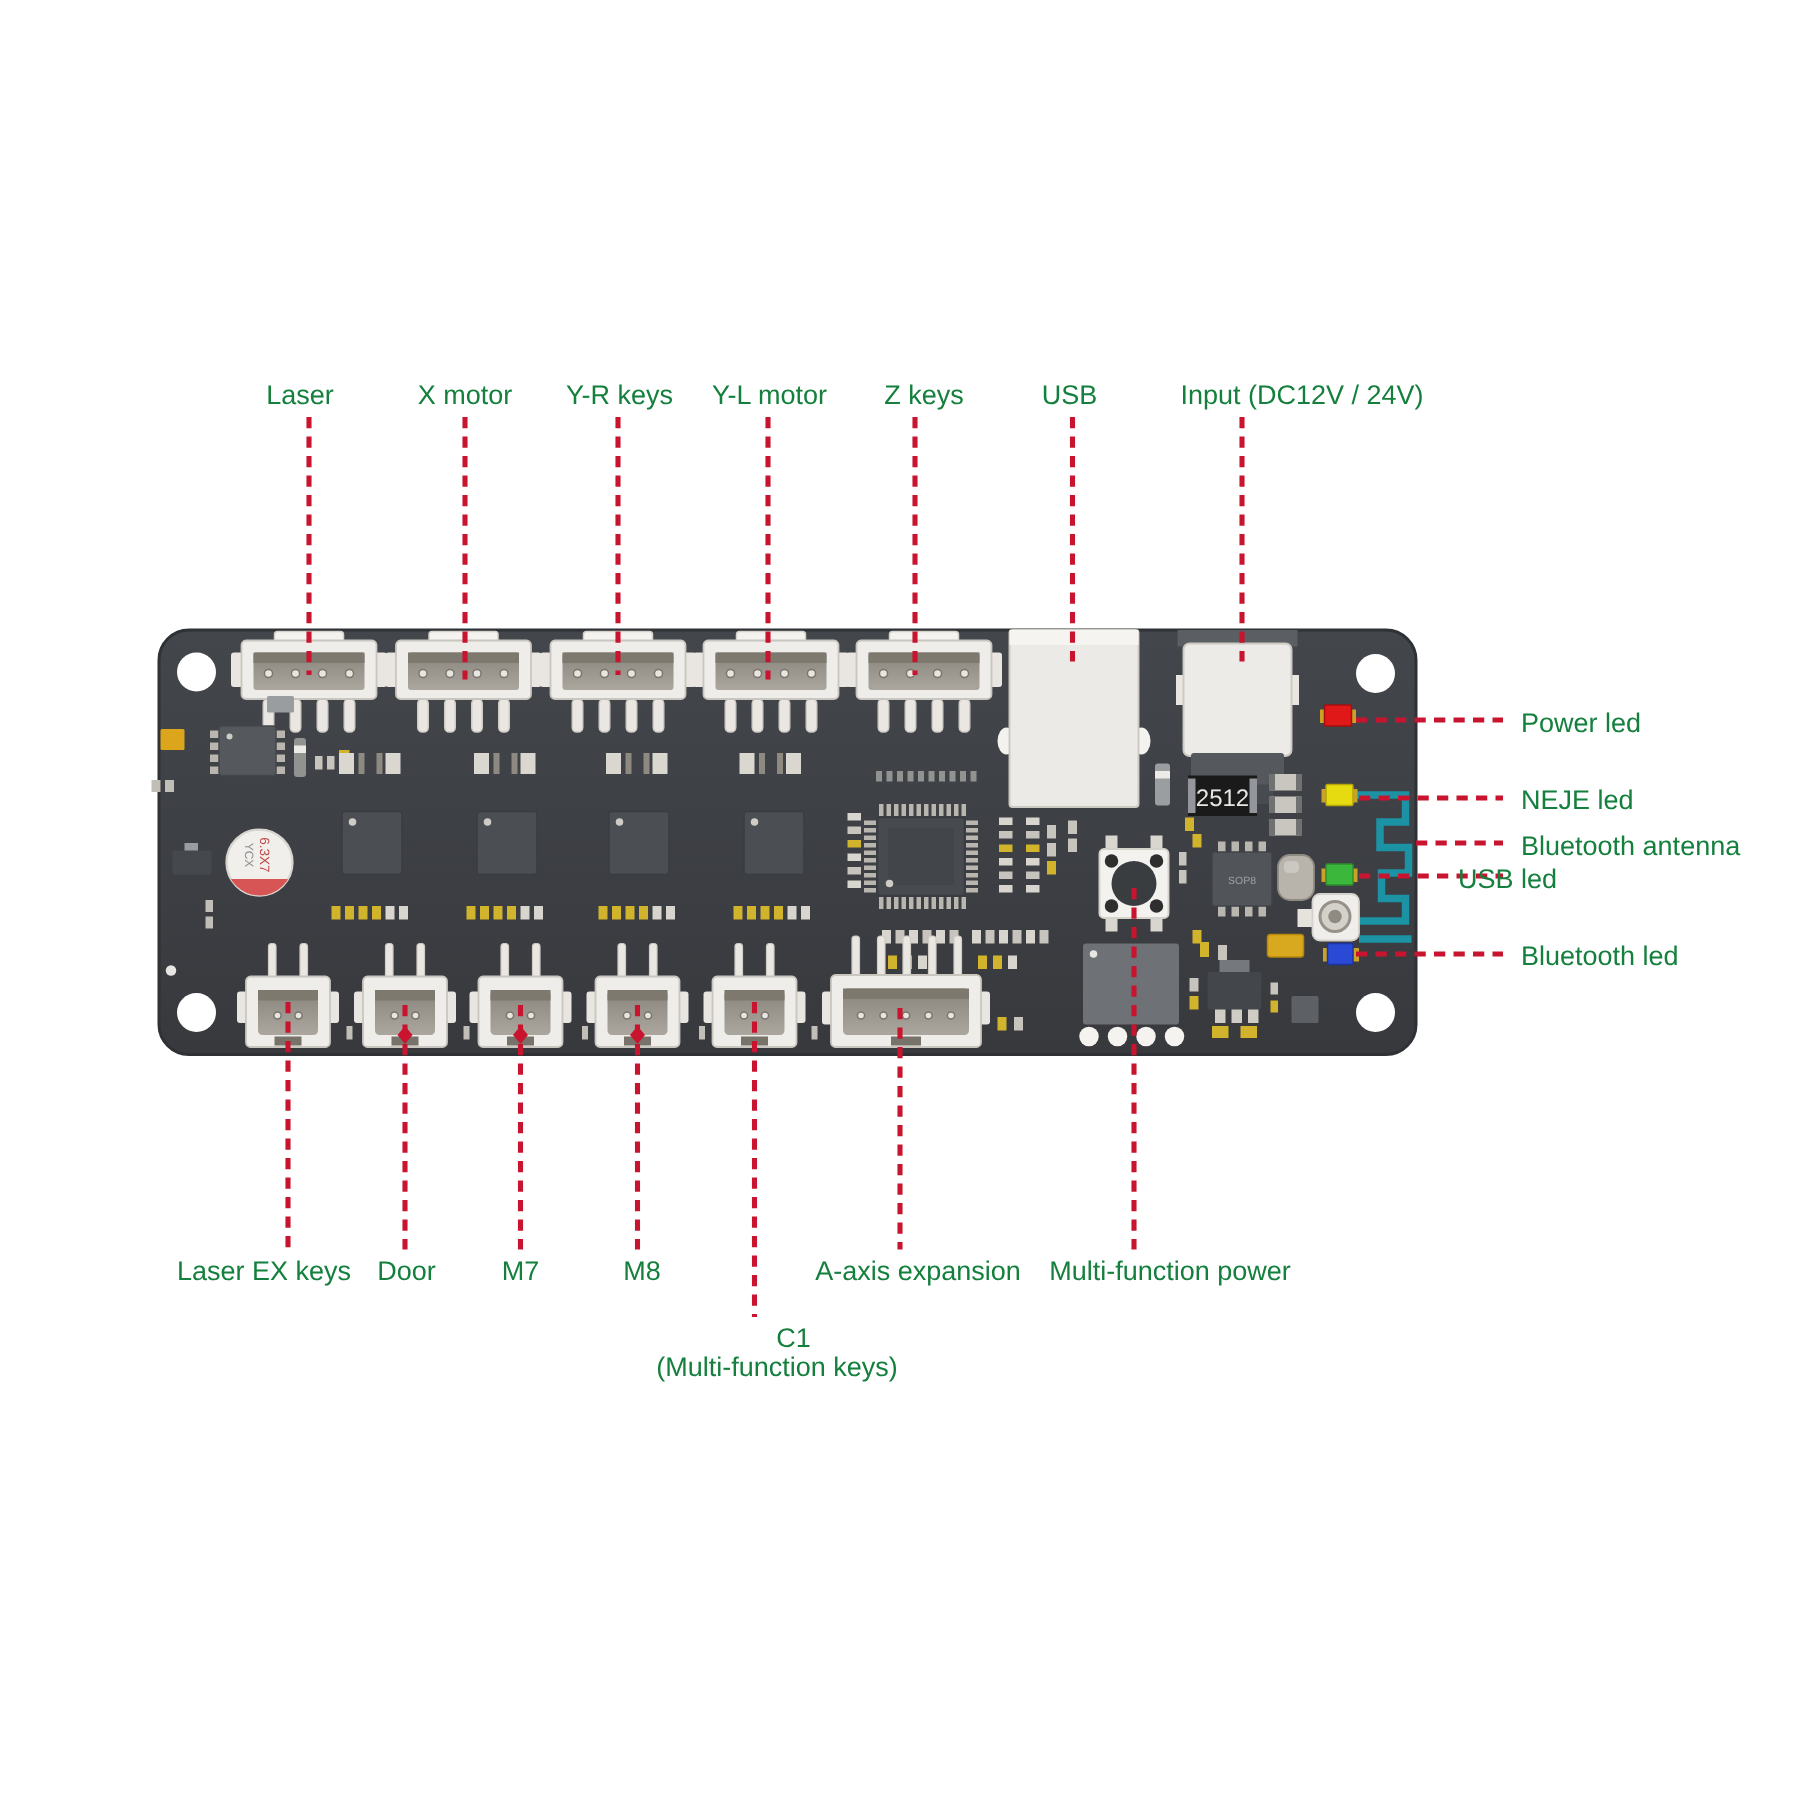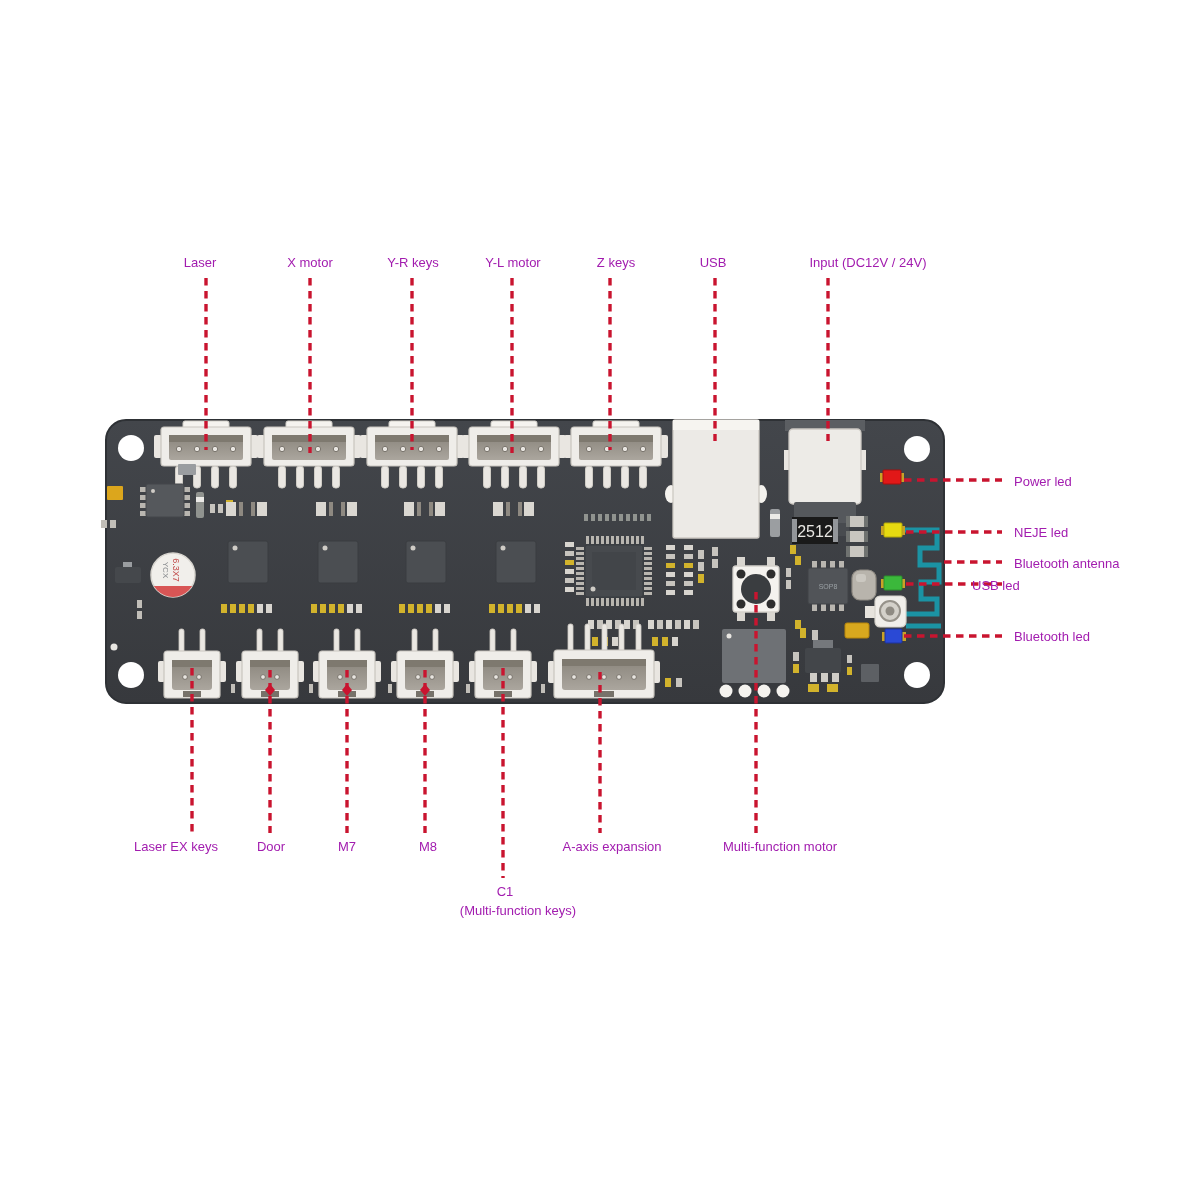--- a/index.html
+++ b/index.html
@@ -1,19 +1,19 @@
 <!DOCTYPE html>
 <html><head>
 <meta charset="utf-8">
 <style>
   html,body{margin:0;padding:0;background:#ffffff;}
   .canvas{position:relative;width:1200px;height:1200px;background:#ffffff;overflow:hidden;
           font-family:"Liberation Sans",sans-serif;}
   .canvas svg{position:absolute;left:0;top:0;}
-  .lbl{position:absolute;font-size:13px;line-height:22px;color:#a21caf;white-space:nowrap;}
+  .lbl{position:absolute;font-size:18px;line-height:22px;color:#15803d;white-space:nowrap;}
   .lbl.center{transform:translateX(-50%);}
   .leader{stroke:#c9142f;stroke-width:3.4;stroke-dasharray:7.5 5.5;fill:none;}
   .svgtxt{font-family:"Liberation Sans",sans-serif;}
 </style>
 </head>
 <body>
 
 <div class="canvas">
 
 <svg width="1200" height="1200" viewBox="0 0 1200 1200">
@@ -435,23 +435,23 @@
 <div class="lbl center" style="left:513px;top:252px">Y-L motor</div>
 <div class="lbl center" style="left:616px;top:252px">Z keys</div>
 <div class="lbl center" style="left:713px;top:252px">USB</div>
 <div class="lbl center" style="left:868px;top:252px">Input (DC12V / 24V)</div>
 
 <div class="lbl center" style="left:176px;top:836px">Laser EX keys</div>
 <div class="lbl center" style="left:271px;top:836px">Door</div>
 <div class="lbl center" style="left:347px;top:836px">M7</div>
 <div class="lbl center" style="left:428px;top:836px">M8</div>
 <div class="lbl center" style="left:612px;top:836px">A-axis expansion</div>
-<div class="lbl center" style="left:780px;top:836px">Multi-function motor</div>
-
-<div class="lbl center" style="left:505px;top:881px">C1</div>
+<div class="lbl center" style="left:780px;top:836px">Multi-function power</div>
+
+<div class="lbl center" style="left:529px;top:881px">C1</div>
 <div class="lbl center" style="left:518px;top:900px">(Multi-function keys)</div>
 
 <div class="lbl" style="left:1014px;top:471px">Power led</div>
 <div class="lbl" style="left:1014px;top:522px">NEJE led</div>
 <div class="lbl" style="left:1014px;top:553px">Bluetooth antenna</div>
 <div class="lbl" style="left:972px;top:575px">USB led</div>
 <div class="lbl" style="left:1014px;top:626px">Bluetooth led</div>
 
 </div>
 

